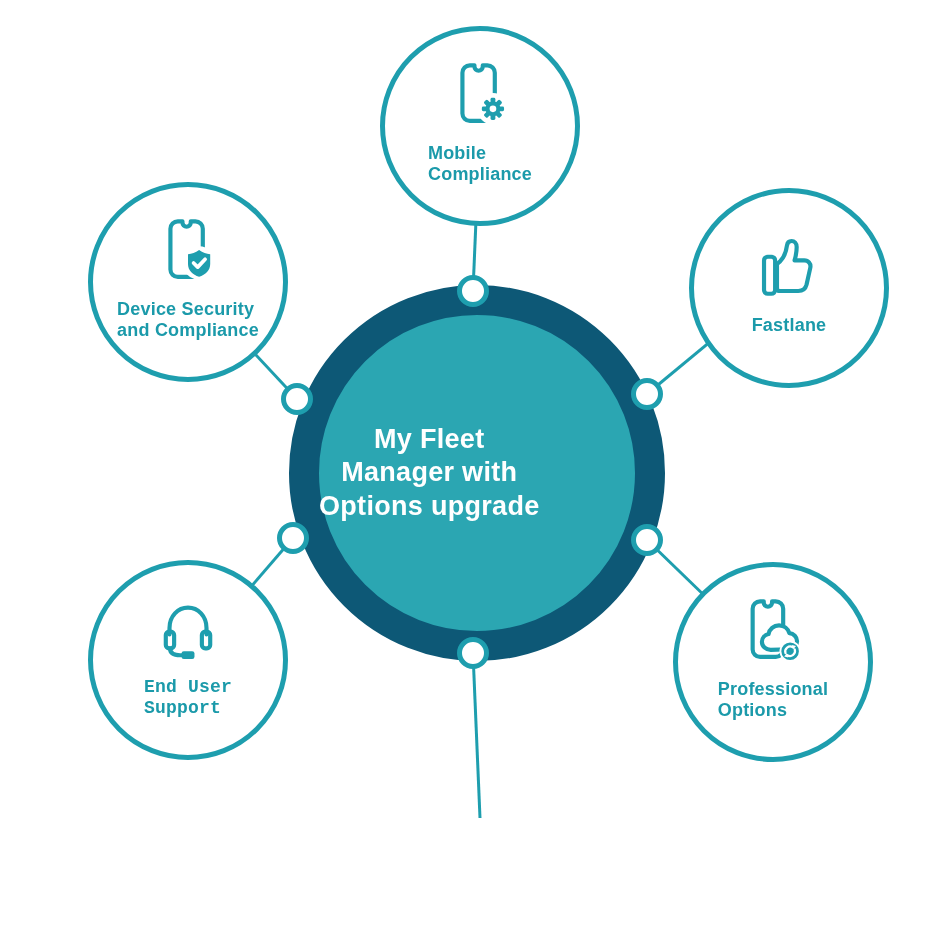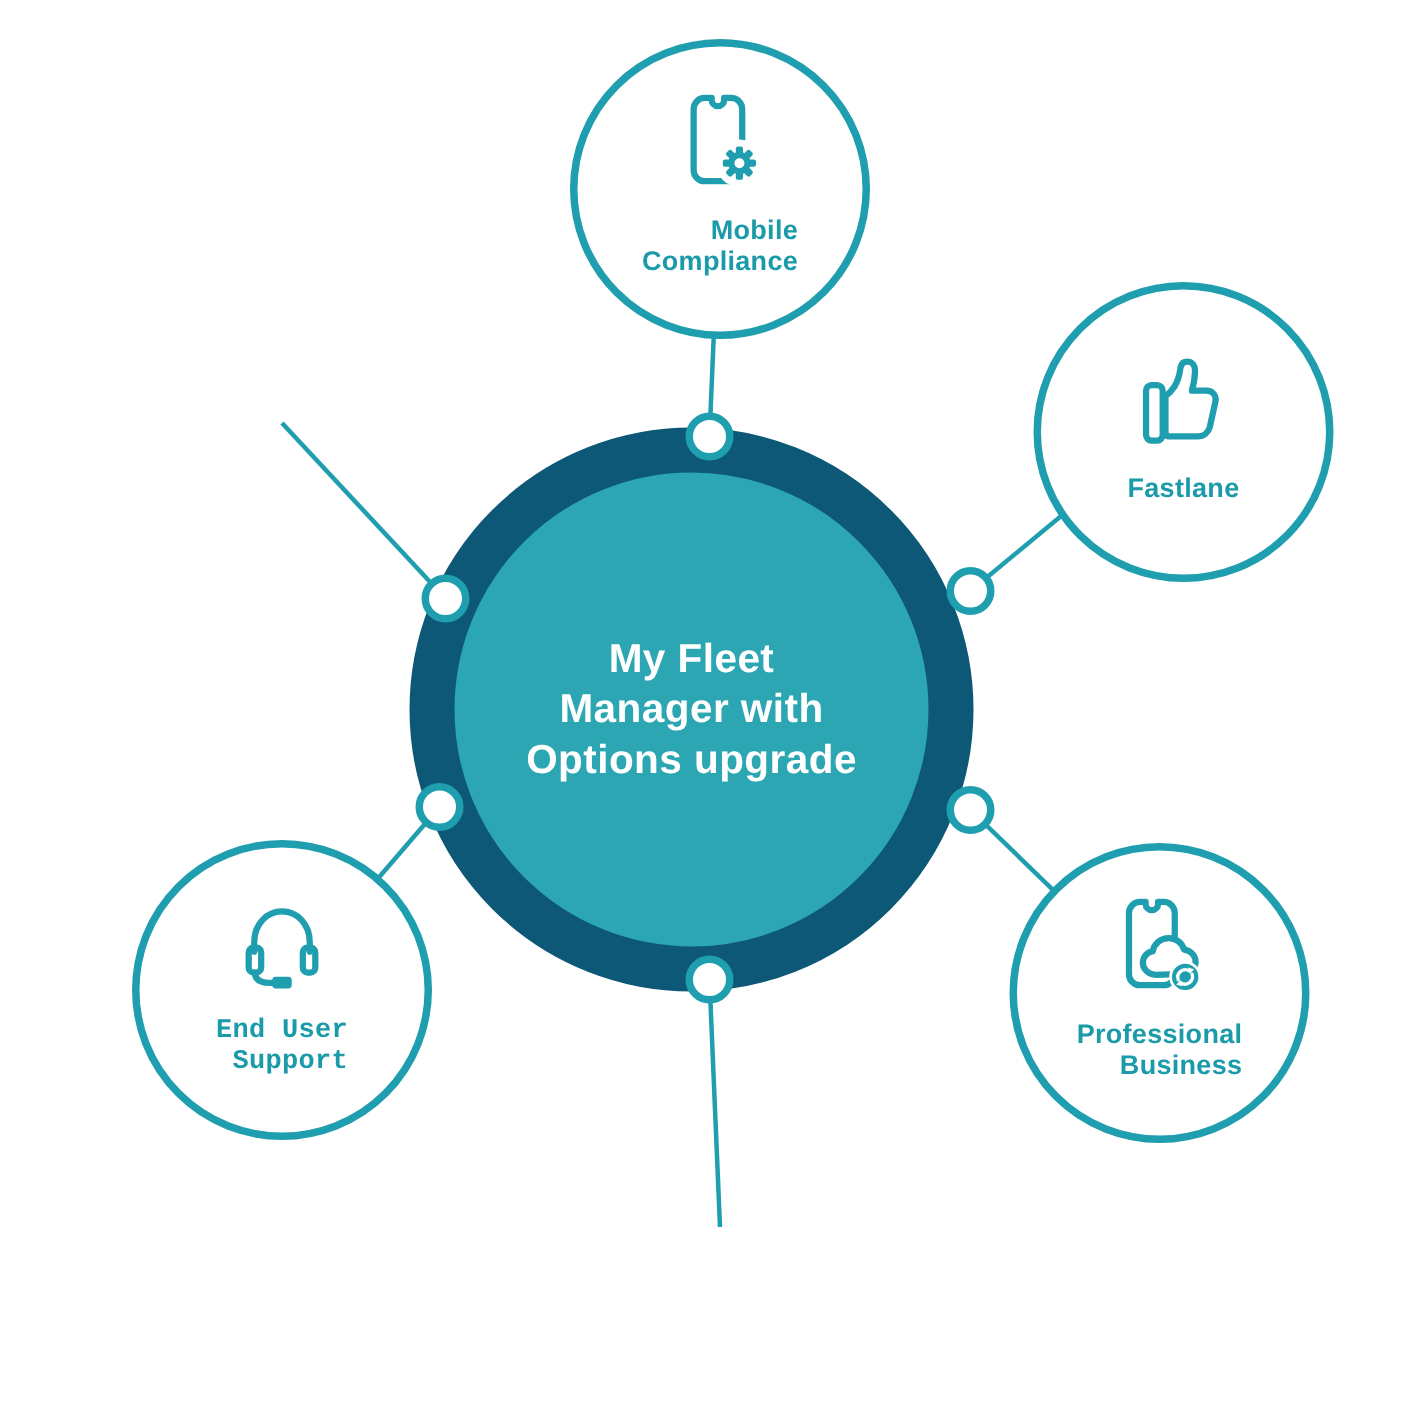--- a/index.html
+++ b/index.html
@@ -6,35 +6,35 @@
   .canvas {
     position:relative; width:950px; height:940px; margin:0 auto;
     background:#ffffff; overflow:hidden;
     font-family:"Liberation Sans", sans-serif;
   }
   svg.lines { position:absolute; left:0; top:0; z-index:0; }
   .sat {
     position:absolute; width:200px; height:200px; border-radius:50%;
     background:#ffffff; border:5px solid #1E9EAE; box-sizing:border-box;
     display:flex; flex-direction:column; align-items:center; justify-content:center;
-    gap:12px; padding-bottom:10px; z-index:1; text-align:right;
+    gap:12px; padding-bottom:10px; z-index:1; text-align:left;
   }
   .sat .icon { width:78px; height:74px; flex:0 0 auto; }
   .sat .label { color:#1B9AAA; font-size:18px; font-weight:700; line-height:1.18; letter-spacing:.2px; }
   #sat-mobile-management     { left:380px; top:26px;  }
   #sat-fastlane              { left:689px; top:188px; }
   #sat-device-security       { left:88px;  top:182px; }
   #sat-end-user-support      { left:88px;  top:560px;font-family:Liberation Mono, monospace; }
   #sat-business-insights     { left:380px; top:718px; }
   #sat-professional-services { left:673px; top:562px; }
   .hub {
-    position:absolute; left:273px; top:285px; width:376px; height:376px;
+    position:absolute; left:289px; top:285px; width:376px; height:376px;
     border-radius:50%; background:#2BA6B2; border:30px solid #0D5876;
     box-sizing:border-box; z-index:1;
-    display:flex; align-items:center; justify-content:center; text-align:center;
+    display:flex; align-items:center; text-align:center;
   }
   .hub .hub-label { color:#ffffff; font-size:27px; font-weight:700; line-height:1.24; letter-spacing:.3px; }
   .port {
     position:absolute; width:32px; height:32px; border-radius:50%;
     background:#ffffff; border:5px solid #1E9EAE; box-sizing:border-box; z-index:2;
   }
   #port-top         { left:457px; top:275px; }
   #port-upper-right { left:631px; top:378px; }
   #port-lower-right { left:631px; top:524px; }
   #port-bottom      { left:457px; top:637px; }
@@ -100,20 +100,32 @@
     <svg class="icon" viewBox="0 0 80 80">
       <rect class="ic-stroke" x="13" y="30" width="12" height="40" rx="4"></rect>
       <path class="ic-stroke" d="M29 67 H 50 C 55 67 58 64 59 60 L 63 42 C 64 37.5 61 34 56.5 34 H 46 C 47.5 29 48.3 24 48.3 19.5 C 48.3 15.5 45.8 13 42.8 13 C 40 13 38.2 14.8 37.8 17.8 C 37.2 22.5 36 27 33.5 31 C 31.7 33.8 29.3 36.3 27 38 L 27 63 C 27 65.5 28 67 29 67 Z"></path>
     </svg>
     <div class="label">
       <div>Fastlane</div>
       <div></div>
     </div>
   </div>
 
+  <div class="sat" id="sat-device-security">
+    <svg class="icon" viewBox="0 0 80 80">
+      <path class="ic-stroke" d="M34 9 h-5 a8 8 0 0 0 -8 8 v44 a8 8 0 0 0 8 8 h19 a8 8 0 0 0 8 -8 v-44 a8 8 0 0 0 -8 -8 h-5 M34 9 v1.4 a4.5 4.5 0 0 0 9 0 V9"></path>
+      <circle class="ic-white" cx="52" cy="54" r="18"></circle>
+      <path class="ic-fill" d="M52 40 C 56 43 60 44 64 44.5 V 55 C 64 62 59 66.5 52 69 C 45 66.5 40 62 40 55 V 44.5 C 44 44 48 43 52 40 Z"></path>
+      <polyline points="46,54 50.5,58.5 58.5,50" fill="none" stroke="#ffffff" stroke-width="4" stroke-linecap="round" stroke-linejoin="round"></polyline>
+    </svg>
+    <div class="label">
+      <div>Device Security</div>
+      <div>and Compliance</div>
+    </div>
+  </div>
 
   <div class="sat" id="sat-end-user-support">
     <svg class="icon" viewBox="0 0 80 80">
       <path class="ic-stroke" d="M20 47 v-7 c0-12.7 9-22 20-22 s20 9.3 20 22 v7"></path>
       <rect class="ic-stroke" x="16" y="44" width="9" height="18" rx="3.5"></rect>
       <rect class="ic-stroke" x="55" y="44" width="9" height="18" rx="3.5"></rect>
       <path class="ic-stroke" d="M20.5 62 c0 5.5 4.5 7.5 11 7.5 h2"></path>
       <rect class="ic-fill" x="33" y="65" width="14" height="8.5" rx="2.5"></rect>
     </svg>
     <div class="label">
@@ -130,17 +142,17 @@
       <g transform="translate(58.5,63)">
         <circle r="10.5" class="ic-fill" stroke="#ffffff" stroke-width="2"></circle>
         <path d="M -5 2 A 5.4 5.4 0 0 1 3 -4.3" fill="none" stroke="#ffffff" stroke-width="2.4" stroke-linecap="round"></path>
         <path d="M 5 -2 A 5.4 5.4 0 0 1 -3 4.3" fill="none" stroke="#ffffff" stroke-width="2.4" stroke-linecap="round"></path>
         <path d="M 2 -6.8 L 6.4 -5.6 L 3.4 -2.2 Z" fill="#ffffff"></path>
         <path d="M -2 6.8 L -6.4 5.6 L -3.4 2.2 Z" fill="#ffffff"></path>
       </g>
     </svg>
     <div class="label">
       <div>Professional</div>
-      <div>Business</div>
+      <div>Options</div>
     </div>
   </div>
 
 </div>
 
 </body></html>

